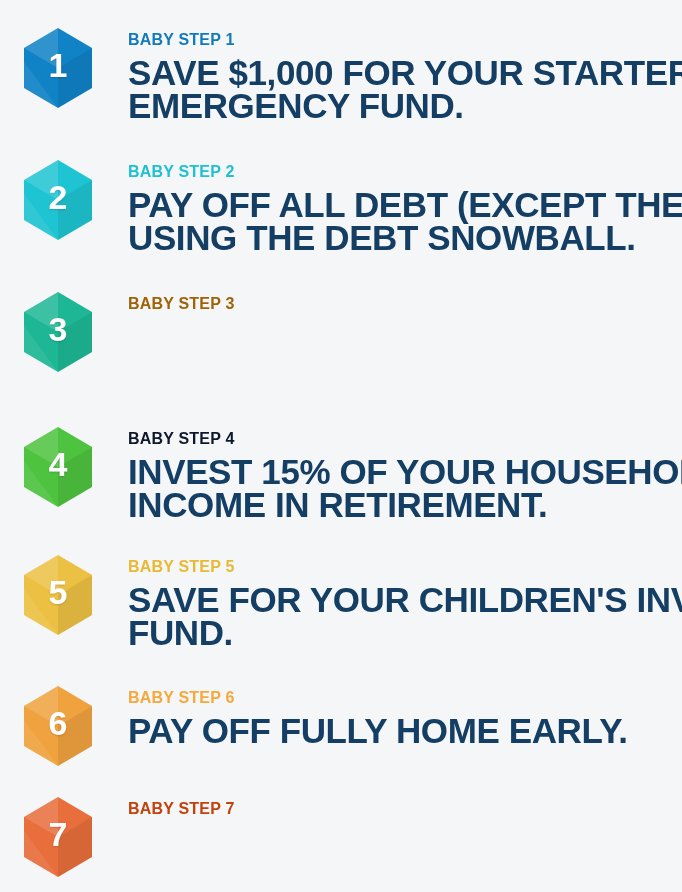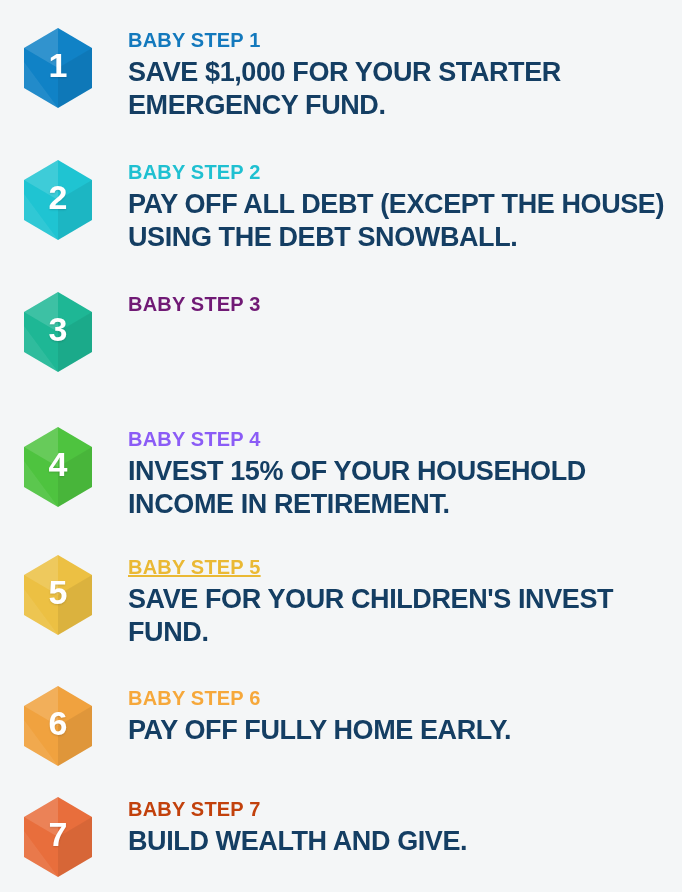--- a/index.html
+++ b/index.html
@@ -31,29 +31,29 @@
     font-size:34px;
     font-weight:bold;
     text-shadow:0 1px 2px rgba(0,0,0,0.15);
   }
   .content{
     position:absolute;
     left:128px;
     width:554px;
   }
   .step-label{
-    font-size:20px;
+    font-size:16px;
     font-weight:bold;
     letter-spacing:0.2px;
     line-height:20px;
     margin-top:2px;
   }
   .step-heading{
     margin-top:6px;
-    font-size:27px;
+    font-size:35px;
     font-weight:bold;
     letter-spacing:-0.4px;
     line-height:33px;
     color:#143e63;
     white-space:pre;
   }
 </style>
 </head>
 <body>
 
@@ -97,53 +97,53 @@
     <div class="hex-wrap">
       <svg viewBox="0 0 68 80">
         <polygon points="34,0 68,20 68,60 34,80 0,60 0,20" fill="#1eb795"></polygon>
         <polygon points="34,0 0,20 34,40" fill="rgba(255,255,255,0.14)"></polygon>
         <polygon points="68,20 68,60 34,80 34,40" fill="rgba(0,0,0,0.07)"></polygon>
         <polygon points="0,60 34,80 0,34" fill="rgba(255,255,255,0.08)"></polygon>
       </svg>
       <span class="hex-num">3</span>
     </div>
     <div class="content">
-      <div class="step-label" style="color: #701a75;">BABY STEP 3</div>
+      <div class="step-label" style="color: #a16207;">BABY STEP 3</div>
     </div>
   </div>
 
   <div class="row" style="top:427px">
     <div class="hex-wrap">
       <svg viewBox="0 0 68 80">
         <polygon points="34,0 68,20 68,60 34,80 0,60 0,20" fill="#4ec33f"></polygon>
         <polygon points="34,0 0,20 34,40" fill="rgba(255,255,255,0.14)"></polygon>
         <polygon points="68,20 68,60 34,80 34,40" fill="rgba(0,0,0,0.07)"></polygon>
         <polygon points="0,60 34,80 0,34" fill="rgba(255,255,255,0.08)"></polygon>
       </svg>
       <span class="hex-num">4</span>
     </div>
     <div class="content">
-      <div class="step-label" style="color: #8b5cf6;">BABY STEP 4</div>
+      <div class="step-label" style="color: #0f172a;">BABY STEP 4</div>
       <div class="step-heading">INVEST 15% OF YOUR HOUSEHOLD
 INCOME IN RETIREMENT.</div>
     </div>
   </div>
 
   <div class="row" style="top:555px">
     <div class="hex-wrap">
       <svg viewBox="0 0 68 80">
         <polygon points="34,0 68,20 68,60 34,80 0,60 0,20" fill="#ecc043"></polygon>
         <polygon points="34,0 0,20 34,40" fill="rgba(255,255,255,0.14)"></polygon>
         <polygon points="68,20 68,60 34,80 34,40" fill="rgba(0,0,0,0.07)"></polygon>
         <polygon points="0,60 34,80 0,34" fill="rgba(255,255,255,0.08)"></polygon>
       </svg>
       <span class="hex-num">5</span>
     </div>
     <div class="content">
-      <div class="step-label" style="color: rgb(234, 185, 52); text-decoration: underline;">BABY STEP 5</div>
+      <div class="step-label" style="color: rgb(234, 185, 52);">BABY STEP 5</div>
       <div class="step-heading">SAVE FOR YOUR CHILDREN'S INVEST
 FUND.</div>
     </div>
   </div>
 
   <div class="row" style="top:686px">
     <div class="hex-wrap">
       <svg viewBox="0 0 68 80">
         <polygon points="34,0 68,20 68,60 34,80 0,60 0,20" fill="#f0a23f"></polygon>
         <polygon points="34,0 0,20 34,40" fill="rgba(255,255,255,0.14)"></polygon>
@@ -163,17 +163,16 @@
       <svg viewBox="0 0 68 80">
         <polygon points="34,0 68,20 68,60 34,80 0,60 0,20" fill="#e86e3c"></polygon>
         <polygon points="34,0 0,20 34,40" fill="rgba(255,255,255,0.14)"></polygon>
         <polygon points="68,20 68,60 34,80 34,40" fill="rgba(0,0,0,0.07)"></polygon>
         <polygon points="0,60 34,80 0,34" fill="rgba(255,255,255,0.08)"></polygon>
       </svg>
       <span class="hex-num">7</span>
     </div>
     <div class="content">
       <div class="step-label" style="color: #c2410c;">BABY STEP 7</div>
-      <div class="step-heading">BUILD WEALTH AND GIVE.</div>
     </div>
   </div>
 
 </div>
 
 </body></html>

